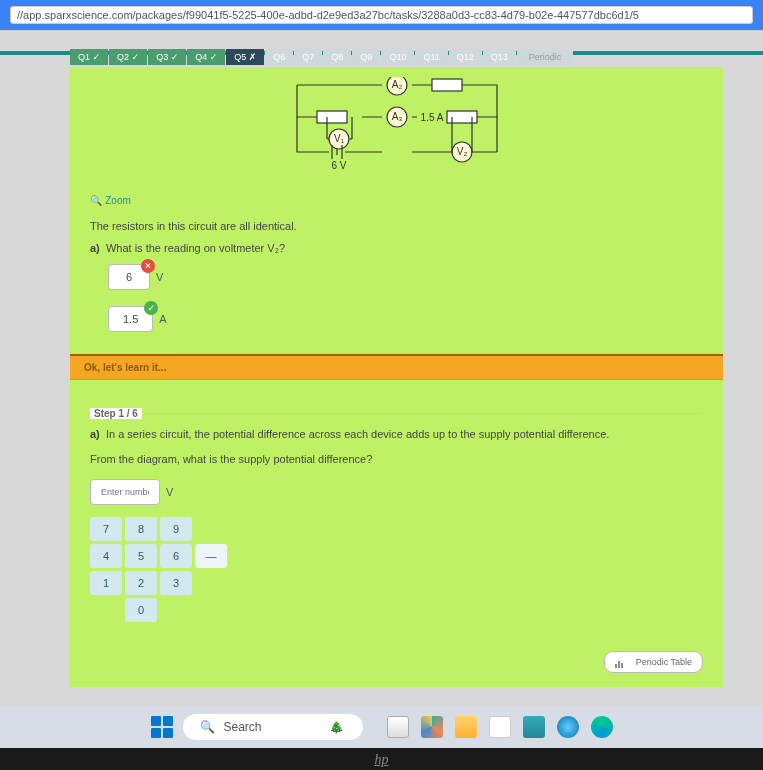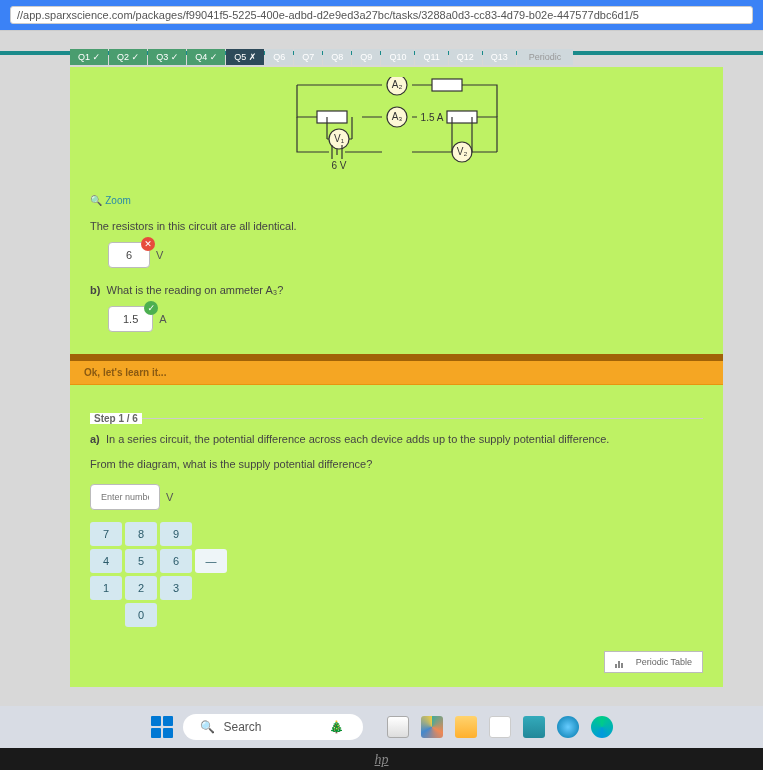--- a/index.html
+++ b/index.html
@@ -22,32 +22,32 @@
     .circuit-diagram .resistor { fill: #fff; }
     .zoom-link { color: #2a8aa8; font-size: 10px; padding: 0 0 8px 20px; cursor: pointer; }
     .question-body { padding: 6px 20px; font-size: 11px; color: #444; }
     .question-body p { margin-bottom: 10px; }
     .answer-row { display: flex; align-items: center; gap: 6px; margin: 8px 0 16px 18px; position: relative; }
     .answer-box { border: 1px solid #bbb; border-radius: 4px; padding: 6px 14px; font-size: 11px; background: #fff; min-width: 42px; text-align: center; position: relative; }
     .badge { position: absolute; top: -6px; right: -6px; width: 14px; height: 14px; border-radius: 50%; color: #fff; font-size: 9px; line-height: 14px; text-align: center; }
     .badge.wrong { background: #e74c3c; }
     .badge.correct { background: #4caf50; }
     .unit { font-size: 11px; color: #555; }
-    .learn-bar { background: #f5a623; color: #8a5a12; font-size: 10px; font-weight: bold; padding: 6px 14px; border-top: 7px solid #a16207; border-bottom: 1px solid #e8940f; }
+    .learn-bar { background: #f5a623; color: #8a5a12; font-size: 10px; font-weight: bold; padding: 6px 14px; border-top: 2px solid #a16207; border-bottom: 1px solid #e8940f; }
     .step-section { padding: 27px 20px; font-size: 11px; color: #444; }
     .step-label { font-size: 10px; color: #666; font-weight: bold; background: #fff; padding: 0 4px; position: relative; z-index: 1; }
     .step-divider { border-top: 1px solid #ccc; margin-top: -6px; margin-bottom: 12px; }
     .step-body p { margin: 8px 0; line-height: 1.5; }
     .input-row { display: flex; align-items: center; gap: 6px; margin: 12px 0; }
     .step-input { border: 1px solid #bbb; border-radius: 4px; padding: 7px 10px; font-size: 9px; width: 70px; color: #999; background: #fff; }
     .keypad { display: grid; grid-template-columns: repeat(4, 32px); gap: 3px; margin-top: 10px; }
     .key { background: #d4e8f0; border: none; border-radius: 3px; padding: 6px 0; font-size: 11px; color: #2a5a6a; cursor: pointer; text-align: center; }
     .key.empty { background: transparent; cursor: default; }
     .key.minus { background: #eef5f8; }
-    .periodic-btn { position: absolute; bottom: 14px; right: 20px; border: 1px solid #bbb; border-radius: 0; padding: 5px 10px; font-size: 9px; color: #666; background: #fff; display: flex; align-items: center; gap: 11px; cursor: pointer; }
+    .periodic-btn { position: absolute; bottom: 14px; right: 20px; border: 1px solid #bbb; border-radius: 9px; padding: 5px 10px; font-size: 9px; color: #666; background: #fff; display: flex; align-items: center; gap: 11px; cursor: pointer; }
     .pt-icon { display: inline-block; width: 10px; height: 8px; }
     .pt-icon span { display: inline-block; width: 2px; background: #888; margin-right: 1px; vertical-align: bottom; }
     .taskbar { position: absolute; bottom: 22px; left: 0; right: 0; height: 42px; background: #d8dce4; display: flex; align-items: center; justify-content: center; gap: 10px; }
     .search-pill { background: #fff; border-radius: 20px; padding: 6px 18px; display: flex; align-items: center; gap: 8px; font-size: 12px; color: #555; width: 180px; }
     .start-btn { width: 22px; height: 22px; display: grid; grid-template-columns: 1fr 1fr; grid-template-rows: 1fr 1fr; gap: 2px; }
     .start-btn div { background: #0078d4; border-radius: 1px; }
     .tb-icons { display: flex; gap: 12px; align-items: center; margin-left: 14px; }
     .tb-icon { width: 22px; height: 22px; border-radius: 3px; }
     .hp-logo { position: absolute; bottom: 2px; left: 50%; transform: translateX(-50%); color: #888; font-style: italic; font-size: 14px; font-family: serif; text-decoration: underline; }
   </style>
@@ -109,28 +109,28 @@
         <circle class="meter-circle" cx="195" cy="75" r="10"></circle>
           <text x="195" y="78" text-anchor="middle" font-size="8">V₂</text>
         <path d="M 185 75 L 186 75 M 204 75 L 205 75"></path>
       </svg>
     </div>
 
     <div class="zoom-link">🔍 Zoom</div>
 
     <div class="question-body">
       <p>The resistors in this circuit are all identical.</p>
+      <p><b>a)</b>&nbsp;&nbsp;<span>What is the reading on voltmeter V₂?</span></p>
       <div class="answer-row">
         <div class="answer-box">
           <span>6</span>
           <div class="badge wrong">✕</div>
         </div>
         <span class="unit">V</span>
       </div>
-      <p><b>b)</b>&nbsp;&nbsp;<span>What is the reading on ammeter A₃?</span></p>
       <div class="answer-row">
         <div class="answer-box">
           <span>1.5</span>
           <div class="badge correct">✓</div>
         </div>
         <span class="unit">A</span>
       </div>
     </div>
 
     <div class="learn-bar">Ok, let's learn it...</div>

